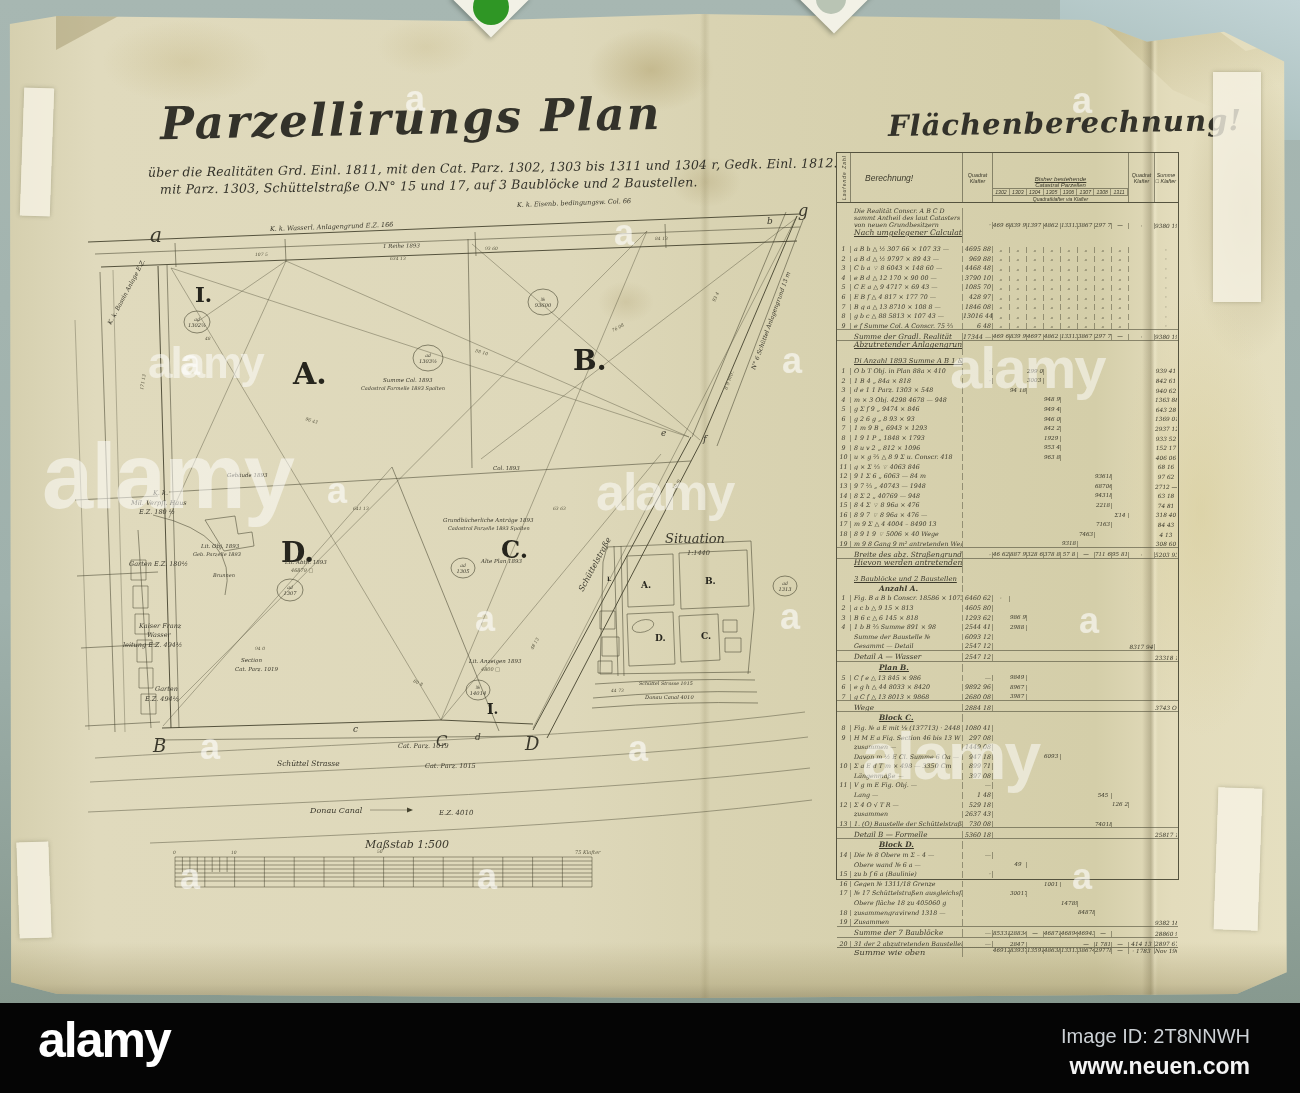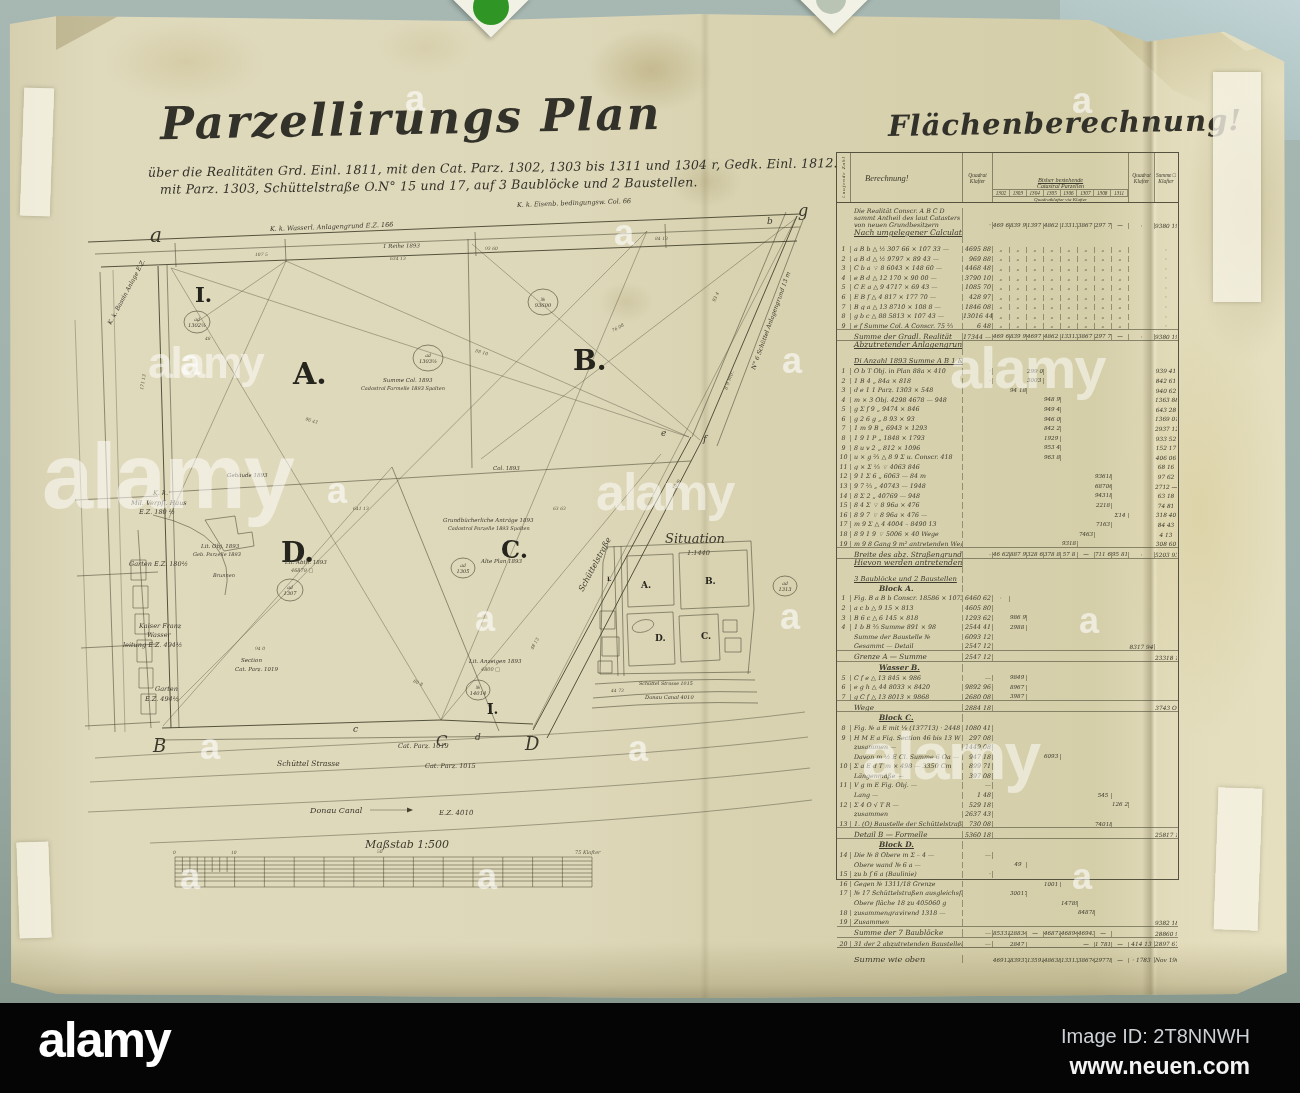--- a/index.html
+++ b/index.html
@@ -64,27 +64,27 @@
   .c-d{width:112px;padding-left:3px;}
   .c-v{width:30px;text-align:right;padding-right:1px;}
   .c-m{width:17px;text-align:center;font-size:5.6px;}
   .c-t1{width:26px;text-align:center;font-size:5.8px;}
   .c-t2{width:22px;text-align:center;font-size:5.8px;border-right:none;}
   .t-row.h .c-d,.t-row.h2 .c-d{font-size:7.6px;text-decoration:underline;min-height:14px;}
   .t-row.sh .c-d{font-size:6.8px;text-decoration:underline;}
   .t-row.bh .c-d{font-size:7.4px;font-weight:700;text-decoration:underline;padding-left:28px;}
   .t-row.s{border-top:1px solid rgba(80,78,58,.6);border-bottom:1px solid rgba(80,78,58,.6);min-height:12px;}
   .t-row.s .c-d{font-size:7.2px;}
-  .t-row.f{border-top:1px solid rgba(80,78,58,.7);min-height:16px;align-items:flex-end;}
+  .t-row.f{border-top:1px solid rgba(80,78,58,.7);min-height:16px;align-items:flex-start;}
   .t-row.f .c-d{font-size:8.2px;}
   .t-row.r0{min-height:26px;}
   .t-row.r0 .c-d{white-space:normal;line-height:1.1;}
   
   #thead{display:flex;border-bottom:1px solid #55533f;height:50px;
-    font-family:Liberation Serif, serif;font-style:italic;}
+    font-family:Liberation Sans, sans-serif;font-style:italic;}
   .th{border-right:1px solid rgba(80,78,58,.6);display:flex;flex-direction:column;
       justify-content:flex-end;overflow:hidden;}
   .th-n{width:14px;align-items:center;justify-content:center;}
   .th-n span{writing-mode:vertical-rl;transform:rotate(180deg);font-size:5px;letter-spacing:1px;}
   .th-d{width:112px;justify-content:center;font-size:8.5px;padding-left:14px;}
   .th-v{width:30px;font-size:5.4px;align-items:center;justify-content:center;text-align:center;}
   .th-g{width:136px;}
   .th-g .g1{font-size:6.2px;text-align:center;text-decoration:underline;}
   .th-g .g2{font-size:6px;text-align:center;}
   .th-g .gnums{display:flex;border-top:1px solid rgba(80,78,58,.6);}
@@ -893,21 +893,21 @@
           <span class="c c-m"></span>
           <span class="c c-m"></span>
           <span class="c c-m"></span>
           <span class="c c-m"></span>
           <span class="c c-m"></span>
           <span class="c c-t1"></span>
           <span class="c c-t2"></span>
         </div>
         <div class="t-row bh">
           <span class="c c-n"></span>
-          <span class="c c-d">Block A.</span>
+          <span class="c c-d">Anzahl A.</span>
           <span class="c c-v"></span>
           <span class="c c-m"></span>
           <span class="c c-m"></span>
           <span class="c c-m"></span>
           <span class="c c-m"></span>
           <span class="c c-m"></span>
           <span class="c c-m"></span>
           <span class="c c-m"></span>
           <span class="c c-m"></span>
           <span class="c c-t1"></span>
@@ -998,36 +998,36 @@
           <span class="c c-m"></span>
           <span class="c c-m"></span>
           <span class="c c-m"></span>
           <span class="c c-m"></span>
           <span class="c c-m"></span>
           <span class="c c-t1">8317 94</span>
           <span class="c c-t2"></span>
         </div>
         <div class="t-row s">
           <span class="c c-n"></span>
-          <span class="c c-d">Grenze A — Summe</span>
+          <span class="c c-d">Detail A — Wasser</span>
           <span class="c c-v">2547 12</span>
           <span class="c c-m"></span>
           <span class="c c-m"></span>
           <span class="c c-m"></span>
           <span class="c c-m"></span>
           <span class="c c-m"></span>
           <span class="c c-m"></span>
           <span class="c c-m"></span>
           <span class="c c-m"></span>
           <span class="c c-t1"></span>
           <span class="c c-t2">23318 18</span>
         </div>
         <div class="t-row bh">
           <span class="c c-n"></span>
-          <span class="c c-d">Wasser B.</span>
+          <span class="c c-d">Plan B.</span>
           <span class="c c-v"></span>
           <span class="c c-m"></span>
           <span class="c c-m"></span>
           <span class="c c-m"></span>
           <span class="c c-m"></span>
           <span class="c c-m"></span>
           <span class="c c-m"></span>
           <span class="c c-m"></span>
           <span class="c c-m"></span>
           <span class="c c-t1"></span>

